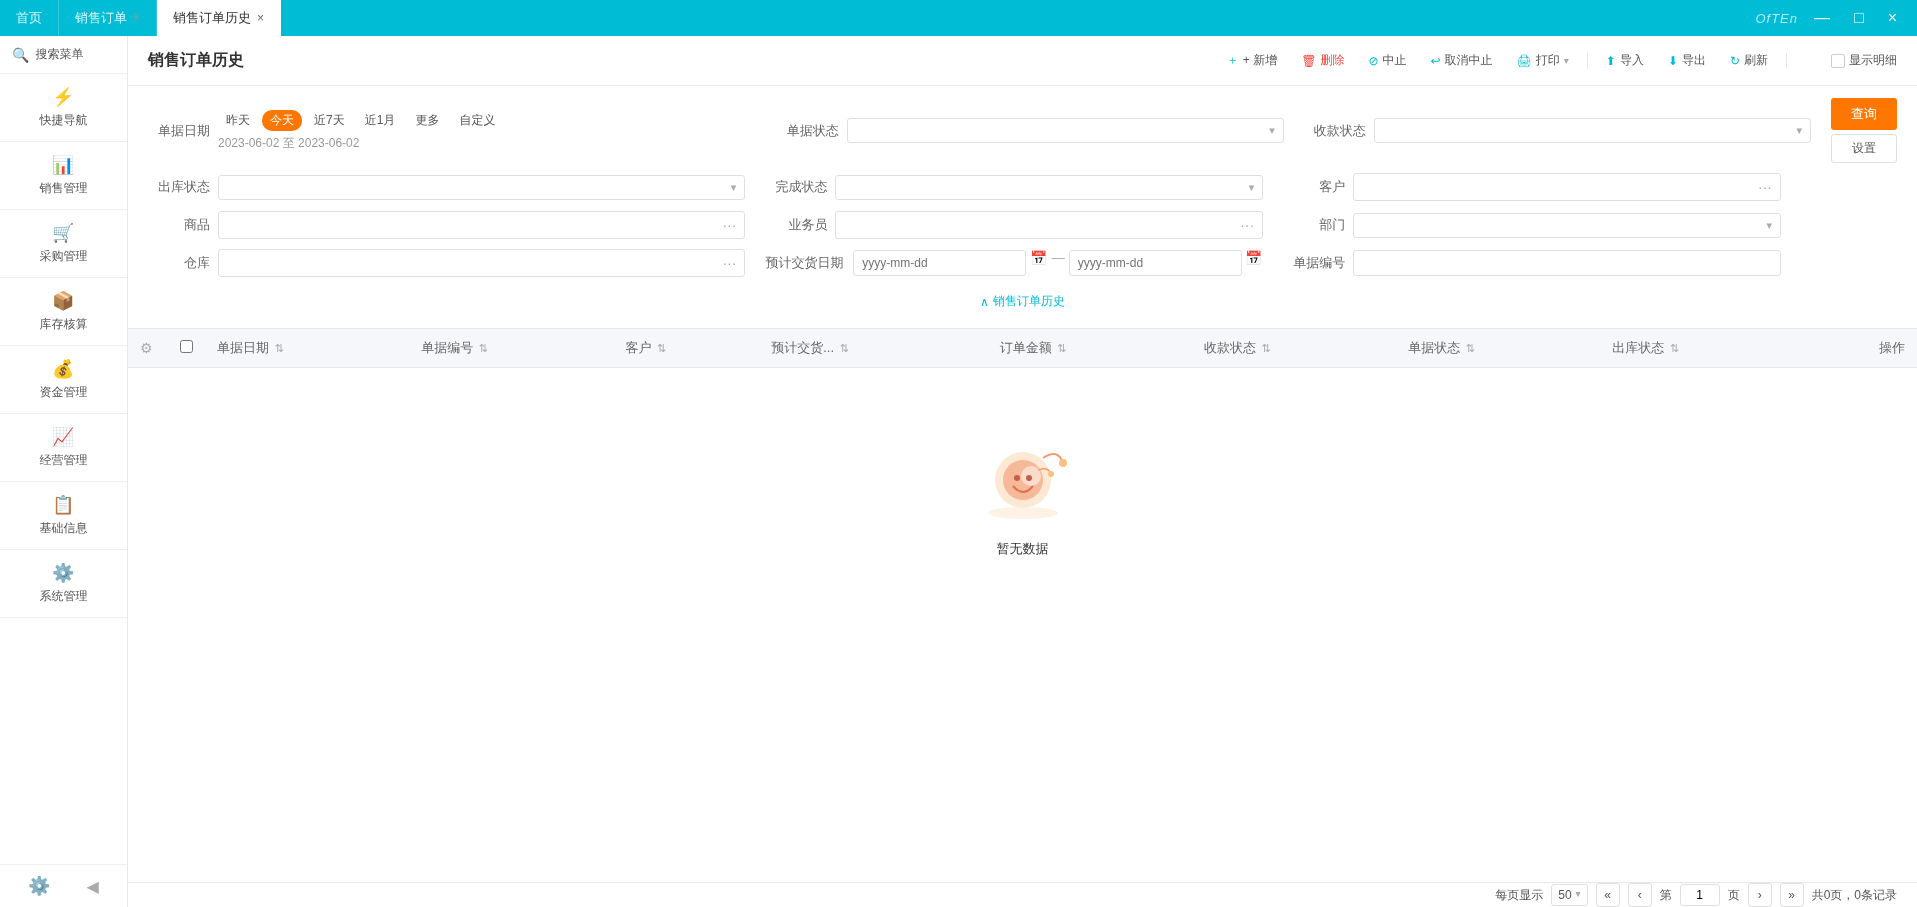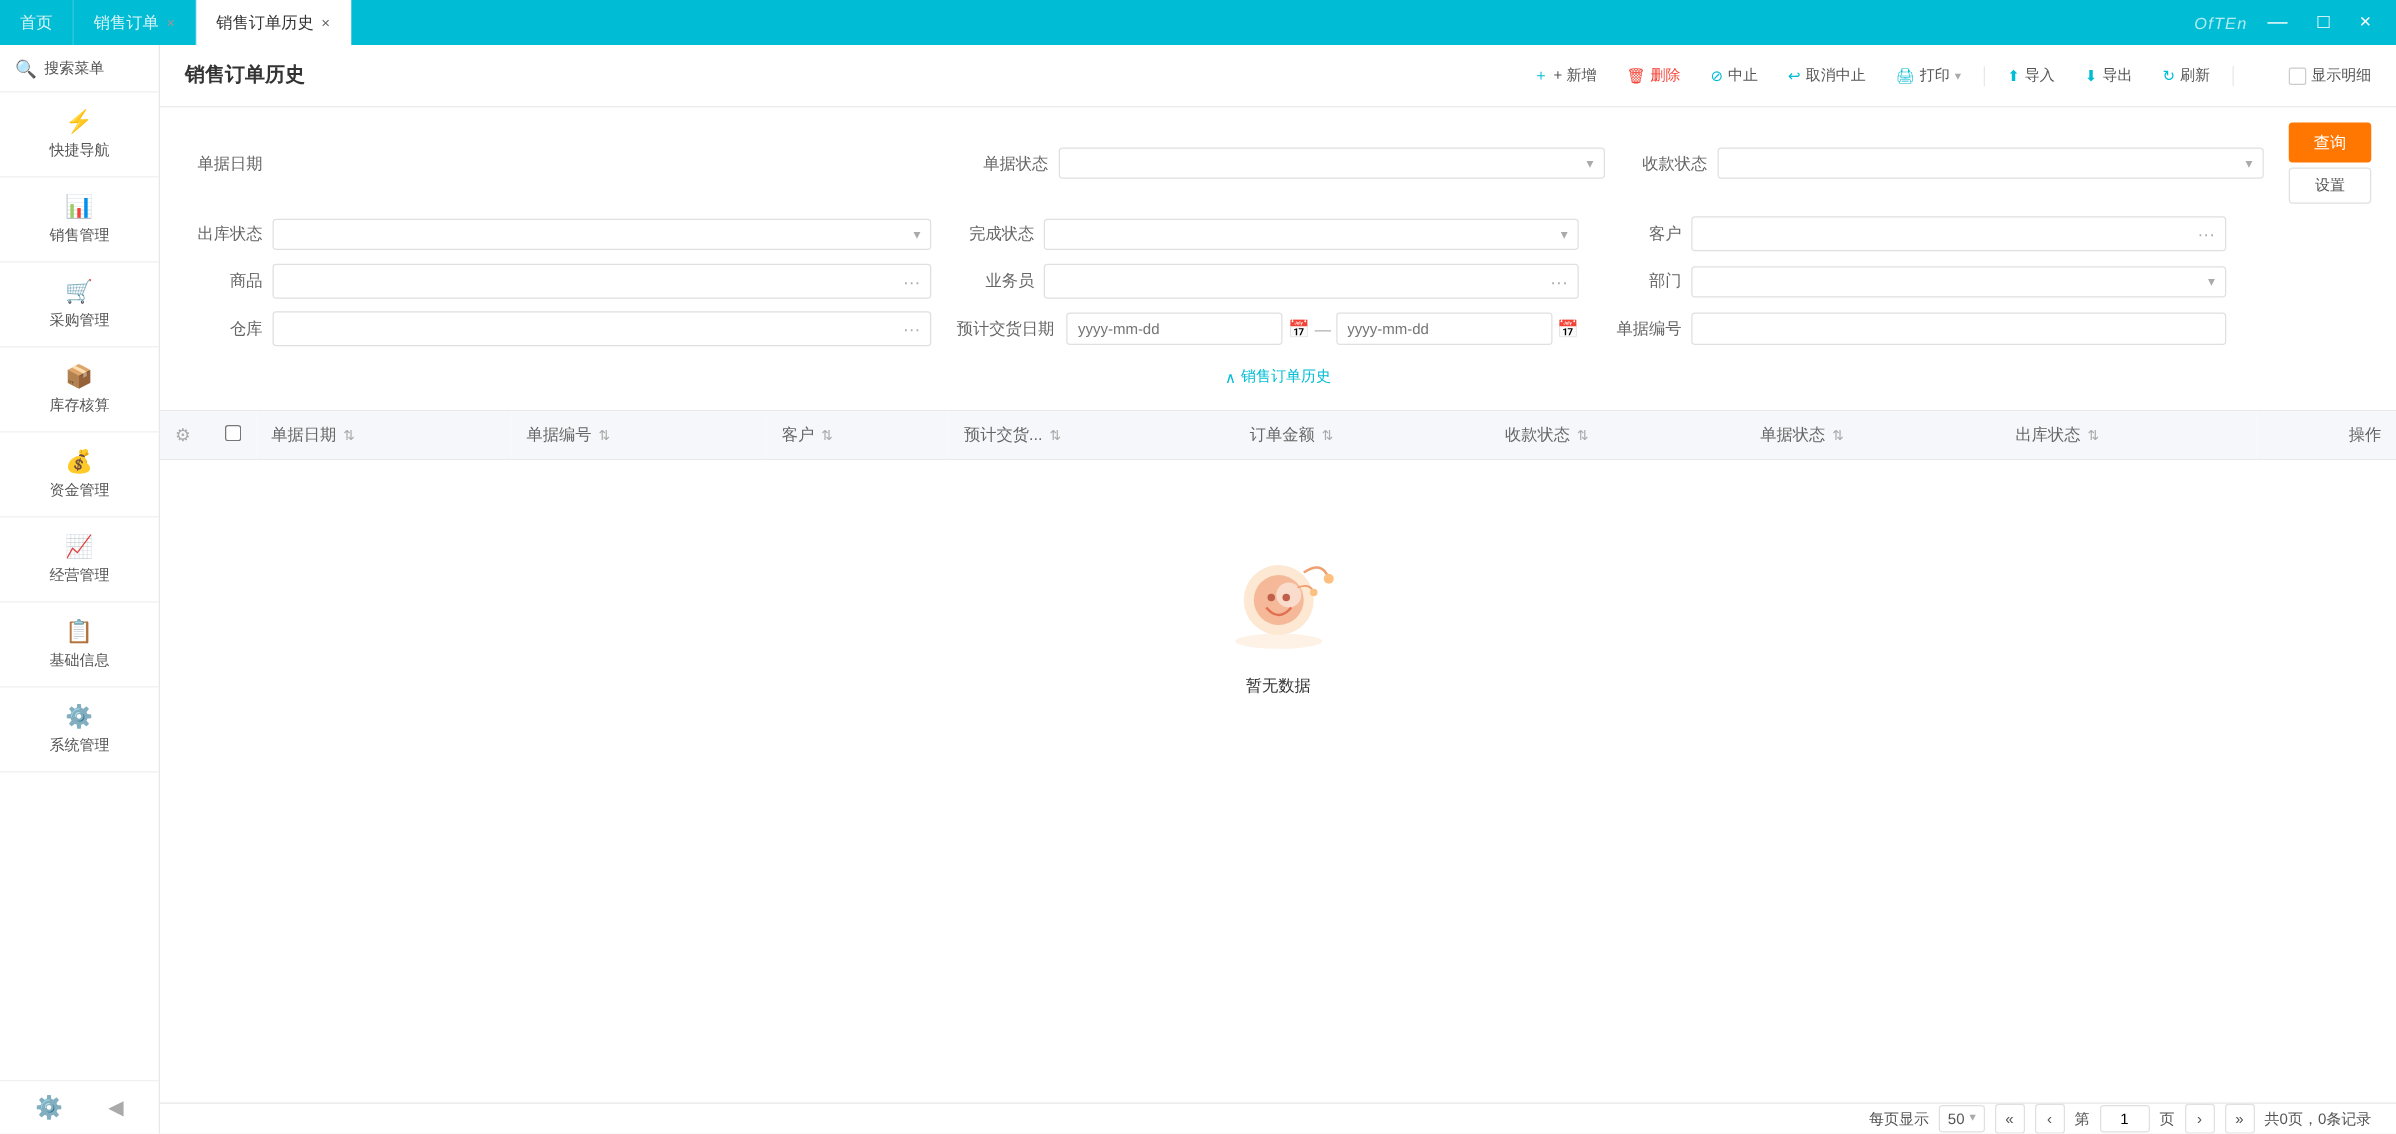--- a/index.html
+++ b/index.html
@@ -204,20 +204,31 @@
         </div>
       </div>
     </div>
 
     <div class="filter-area">
 
       <div class="filter-row">
 
         <div class="filter-item" style="flex:1.2;">
           <span class="filter-label">单据日期</span>
+          <div class="date-filter">
+            <div class="date-filter-tabs">
+              <span class="date-tab">昨天</span>
+              <span class="date-tab active">今天</span>
+              <span class="date-tab">近7天</span>
+              <span class="date-tab">近1月</span>
+              <span class="date-tab more-tab">更多</span>
+              <span class="date-tab custom-tab">自定义</span>
+            </div>
+            <div class="date-range">2023-06-02 至 2023-06-02</div>
+          </div>
         </div>
 
         <div class="filter-item" style="flex:1;margin-left:20px;">
           <span class="filter-label">单据状态</span>
           <div class="filter-select" style="flex:1;">
             <span></span>
             <span class="arrow">▾</span>
           </div>
         </div>
 
@@ -288,21 +299,21 @@
       <div class="filter-row">
         <div class="filter-item" style="flex:1.2;">
           <span class="filter-label">仓库</span>
           <div class="filter-select" style="flex:1;">
             <span></span>
             <span class="dots">···</span>
           </div>
         </div>
         <div class="filter-item" style="flex:1;margin-left:20px;gap:4px;">
           <span class="filter-label">预计交货日期</span>
-          <div style="display:flex;align-items:center;gap:4px;flex:1;">
+          <div style="display:flex;gap:4px;flex:1;">
             <input class="filter-input" style="flex: 1 1 0%;" placeholder="yyyy-mm-dd">
             <span style="color:#aaa;cursor:pointer;font-size:14px;">📅</span>
             <span style="color:#aaa;">—</span>
             <input class="filter-input" style="flex: 1 1 0%;" placeholder="yyyy-mm-dd">
             <span style="color:#aaa;cursor:pointer;font-size:14px;">📅</span>
           </div>
         </div>
         <div class="filter-item" style="flex:1;margin-left:20px;">
           <span class="filter-label">单据编号</span>
           <input class="filter-input" style="flex: 1 1 0%;">

